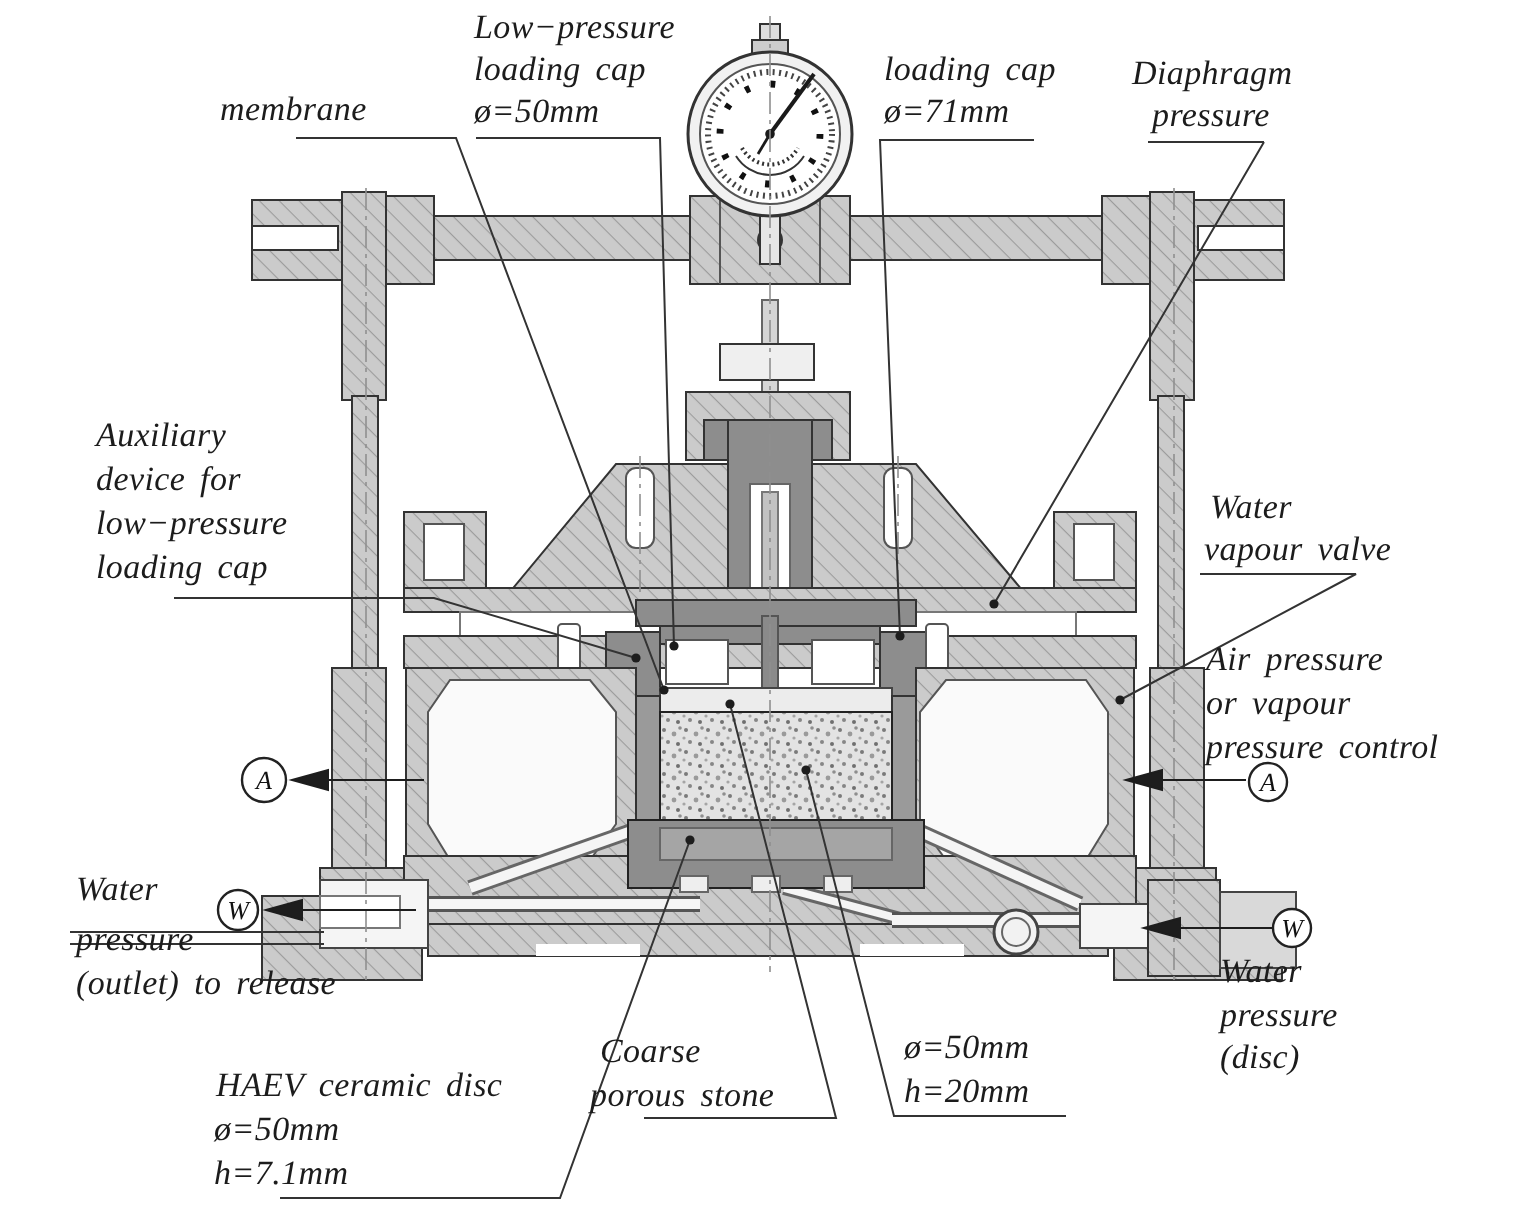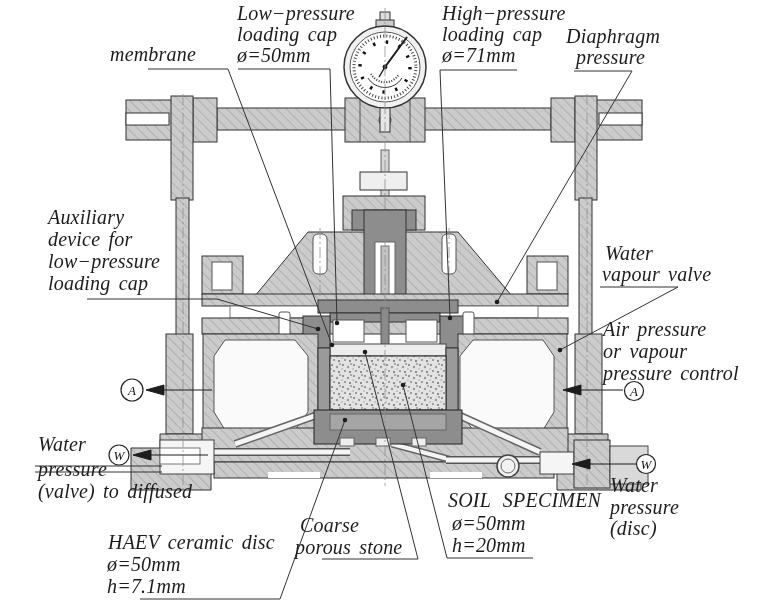--- a/index.html
+++ b/index.html
@@ -1,19 +1,19 @@
 <!DOCTYPE html>
 <html><head>
 <meta charset="utf-8">
 <style>
   html,body{margin:0;padding:0;background:#fff;}
   #page{position:relative;width:768px;height:611px;background:#ffffff;overflow:hidden;
         font-family:"Liberation Serif", serif;}
   svg{position:absolute;left:0;top:0;}
-  .lbl{position:absolute;font-style:italic;font-size:20px;line-height:19px;color:#1c1c1c;
+  .lbl{position:absolute;font-style:italic;font-size:17px;line-height:19px;color:#1c1c1c;
        white-space:nowrap;word-spacing:3px;letter-spacing:0.2px;}
   .lbl.caps{word-spacing:7px;}
 </style>
 </head>
 <body>
 
 <div id="page">
 
 <svg width="768" height="611" viewBox="0 0 768 611">
   <defs>
@@ -205,51 +205,49 @@
     <text x="646" y="468.5" fill="#111">W</text>
   </g>
 </svg>
 
 <div class="lbl" style="left:110px;top:45px">membrane</div>
 
 <div class="lbl" style="left:237px;top:4px">Low−pressure</div>
 <div class="lbl" style="left:237px;top:25px">loading cap</div>
 <div class="lbl" style="left:237px;top:46px">ø=50mm</div>
 
-<div class="lbl" style="left:442px;top:4px">High−pressure</div>
 <div class="lbl" style="left:442px;top:25px">loading cap</div>
 <div class="lbl" style="left:442px;top:46px">ø=71mm</div>
 
 <div class="lbl" style="left:566px;top:27px">Diaphragm</div>
 <div class="lbl" style="left:576px;top:48px">pressure</div>
 
 <div class="lbl" style="left:48px;top:208px">Auxiliary</div>
 <div class="lbl" style="left:48px;top:230px">device for</div>
 <div class="lbl" style="left:48px;top:252px">low−pressure</div>
 <div class="lbl" style="left:48px;top:274px">loading cap</div>
 
 <div class="lbl" style="left:605px;top:244px">Water</div>
 <div class="lbl" style="left:602px;top:265px">vapour valve</div>
 
 <div class="lbl" style="left:603px;top:320px">Air pressure</div>
 <div class="lbl" style="left:603px;top:342px">or vapour</div>
 <div class="lbl" style="left:603px;top:364px">pressure control</div>
 
 <div class="lbl" style="left:38px;top:435px">Water</div>
 <div class="lbl" style="left:38px;top:460px">pressure</div>
-<div class="lbl" style="left:38px;top:482px">(valve) to diffused</div>
+<div class="lbl" style="left:38px;top:482px">(outlet) to release</div>
 
 <div class="lbl" style="left:108px;top:533px">HAEV ceramic disc</div>
 <div class="lbl" style="left:107px;top:555px">ø=50mm</div>
 <div class="lbl" style="left:107px;top:577px">h=7.1mm</div>
 
 <div class="lbl" style="left:300px;top:516px">Coarse</div>
 <div class="lbl" style="left:295px;top:538px">porous stone</div>
 
-<div class="lbl caps" style="left:448px;top:491px">SOIL SPECIMEN</div>
 <div class="lbl" style="left:452px;top:514px">ø=50mm</div>
 <div class="lbl" style="left:452px;top:536px">h=20mm</div>
 
 <div class="lbl" style="left:610px;top:476px">Water</div>
 <div class="lbl" style="left:610px;top:498px">pressure</div>
 <div class="lbl" style="left:610px;top:519px">(disc)</div>
 
 </div>
 
 </body></html>

